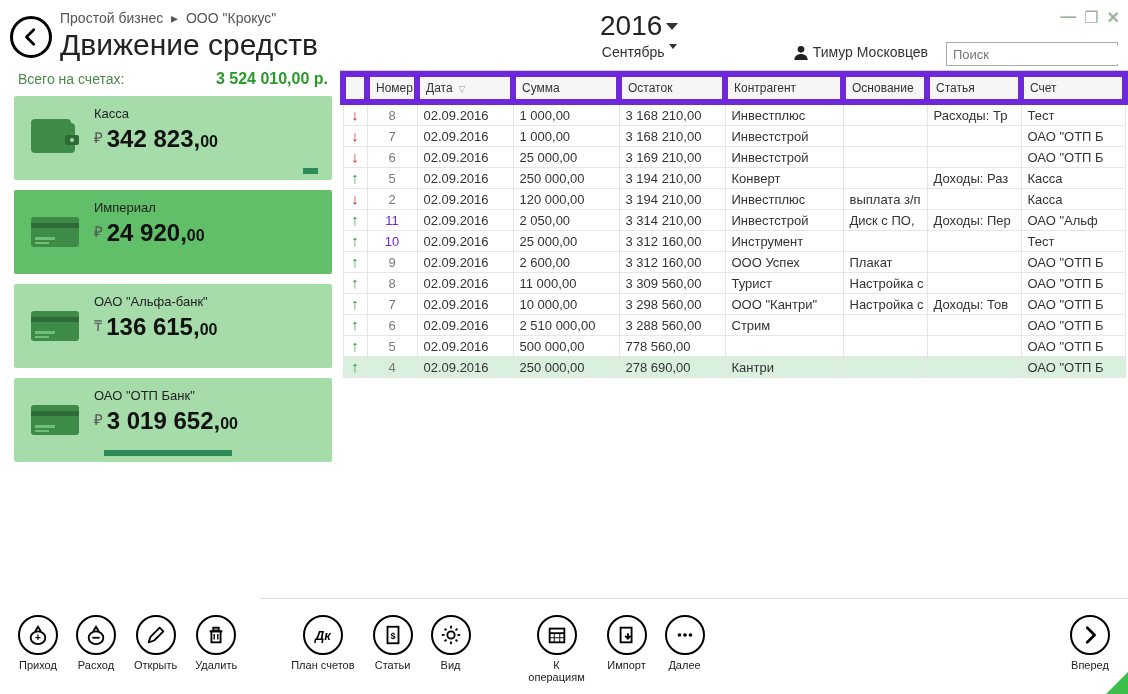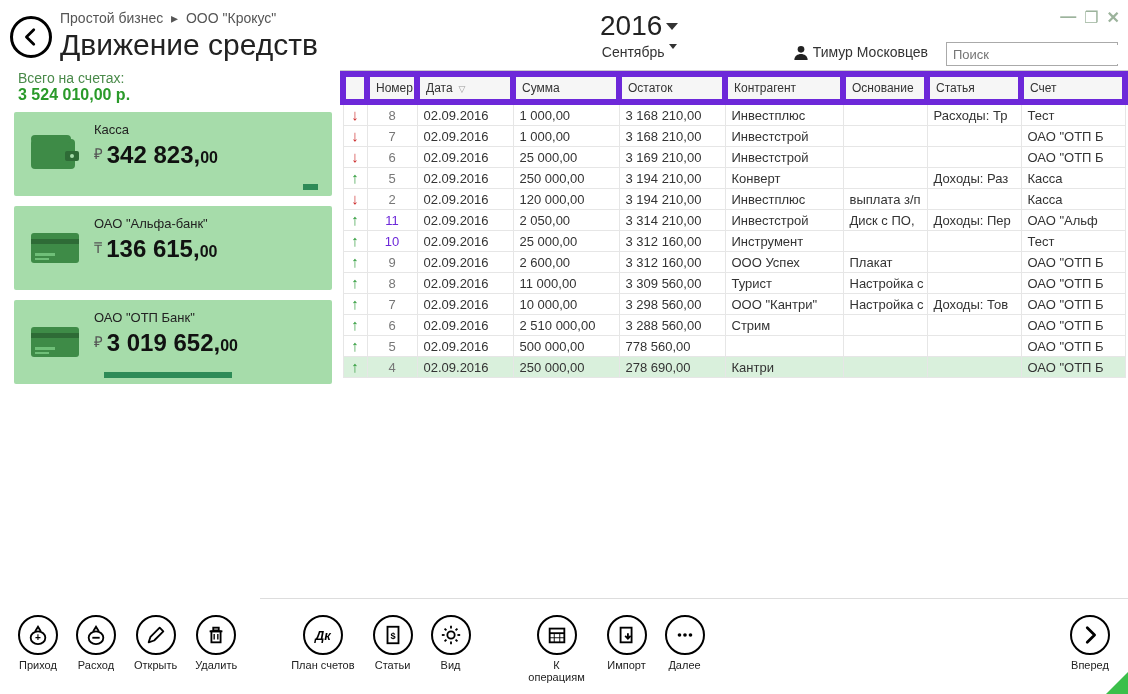--- a/index.html
+++ b/index.html
@@ -20,21 +20,21 @@
   .header-right { position: absolute; right: 8px; top: 8px; display: flex; align-items: center; gap: 10px; }
   .win-controls { display: flex; gap: 8px; color: #9cb39c; }
   .win-controls span { cursor: pointer; font-size: 16px; }
   .user-block { position: absolute; right: 200px; top: 44px; display: flex; align-items: center; gap: 4px; font-size: 14px; color: #333; }
   .search-box { position: absolute; right: 10px; top: 42px; width: 172px; height: 24px; border: 1px solid #aaa; display: flex; align-items: center; }
   .search-box input { flex: 1; border: none; outline: none; padding: 2px 6px; font-size: 13px; color: #888; }
 
   
   .main { display: flex; height: 520px; }
   .sidebar { width: 340px; padding: 0 8px 0 14px; }
-  .total-row { display: flex; justify-content: space-between; align-items: baseline; margin-bottom: 8px; padding: 0 4px; flex-direction: column; }
+  .total-row { display: flex; justify-content: space-between; align-items: baseline; margin-bottom: 8px; padding: 0 4px; }
   .total-label { color: #4a8a4a; font-size: 14px; }
   .total-amount { color: #2a9a2a; font-size: 16px; font-weight: 700; }
 
   .acct-card { background: #a6dcaa; border-radius: 2px; margin-bottom: 10px; padding: 10px 12px 14px 12px; display: flex; align-items: flex-start; min-height: 84px; cursor: pointer; position: relative; }
   .acct-card.active { background: #60bf68; }
   .acct-icon { width: 58px; height: 50px; margin-right: 10px; display: flex; align-items: center; justify-content: center; margin-top: 6px; }
   .acct-icon svg { width: 56px; height: 44px; }
   .acct-body { flex: 1; }
   .acct-name { font-size: 13px; color: #222; margin-bottom: 4px; }
   .acct-amount { font-size: 24px; font-weight: 700; color: #111; }
@@ -132,20 +132,34 @@
               <rect x="38" y="20" width="14" height="10" rx="2" fill="#2e6b36"></rect>
               <circle cx="45" cy="25" r="2" fill="#a6dcaa"></circle>
             </svg>
           </div>
           <div class="acct-body">
             <div class="acct-name">Касса</div>
             <div class="acct-amount"><span class="cur">₽</span>342 823,<span class="cents">00</span></div>
           </div>
           <div class="acct-bar">
             <div class="acct-bar-fill" style="width:7%;margin-left:auto;"></div>
+          </div>
+        </div>
+        <div class="acct-card active">
+          <div class="acct-icon">
+            <svg viewBox="0 0 56 44">
+              <rect x="4" y="8" width="48" height="30" rx="3" fill="#3e8b47"></rect>
+              <rect x="4" y="14" width="48" height="5" fill="#2e6b36"></rect>
+              <rect x="8" y="28" width="20" height="3" fill="#6fbf78"></rect>
+              <rect x="8" y="33" width="14" height="2" fill="#6fbf78"></rect>
+            </svg>
+          </div>
+          <div class="acct-body">
+            <div class="acct-name">Империал</div>
+            <div class="acct-amount"><span class="cur">₽</span>24 920,<span class="cents">00</span></div>
           </div>
         </div>
         <div class="acct-card">
           <div class="acct-icon">
             <svg viewBox="0 0 56 44">
               <rect x="4" y="8" width="48" height="30" rx="3" fill="#3e8b47"></rect>
               <rect x="4" y="14" width="48" height="5" fill="#2e6b36"></rect>
               <rect x="8" y="28" width="20" height="3" fill="#6fbf78"></rect>
               <rect x="8" y="33" width="14" height="2" fill="#6fbf78"></rect>
             </svg>

